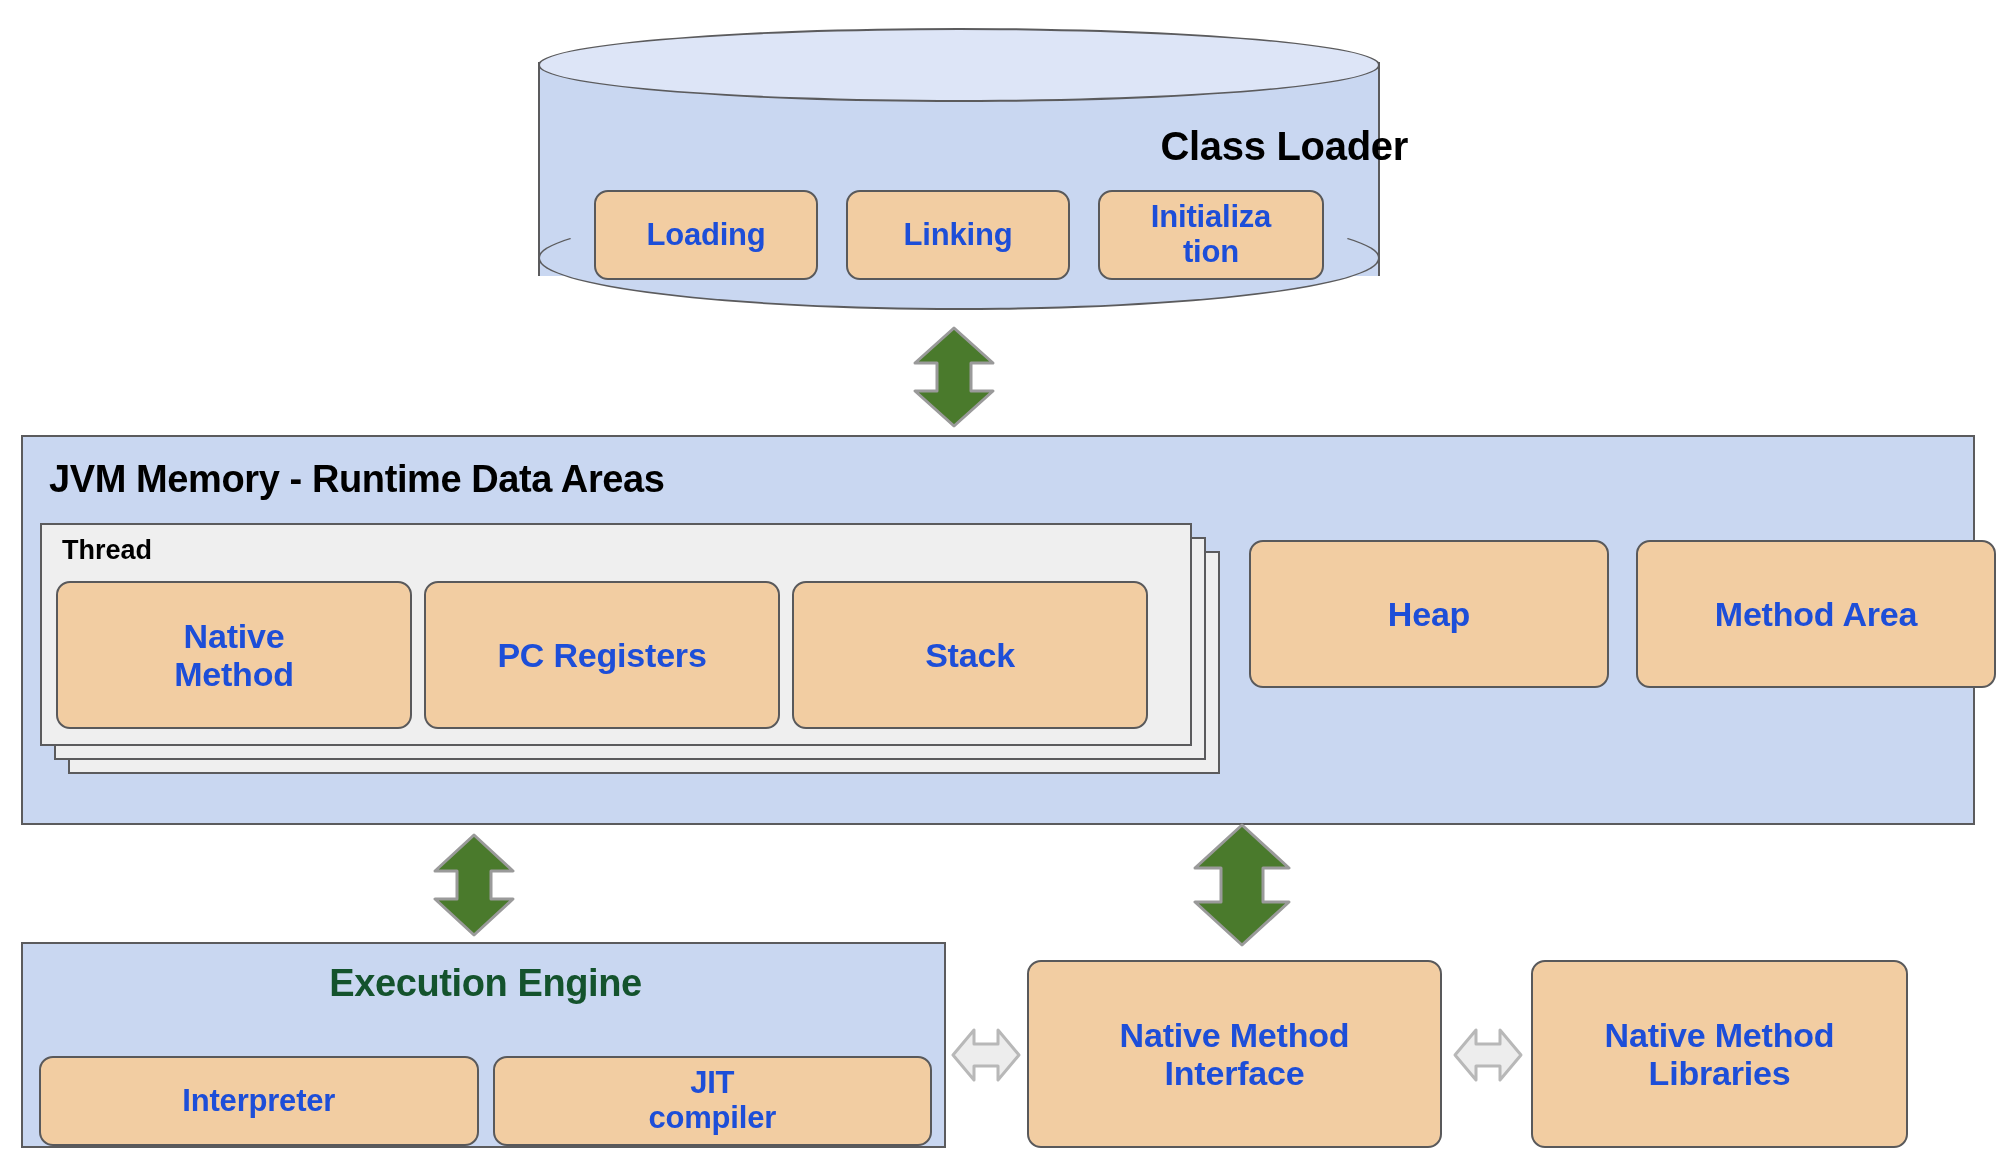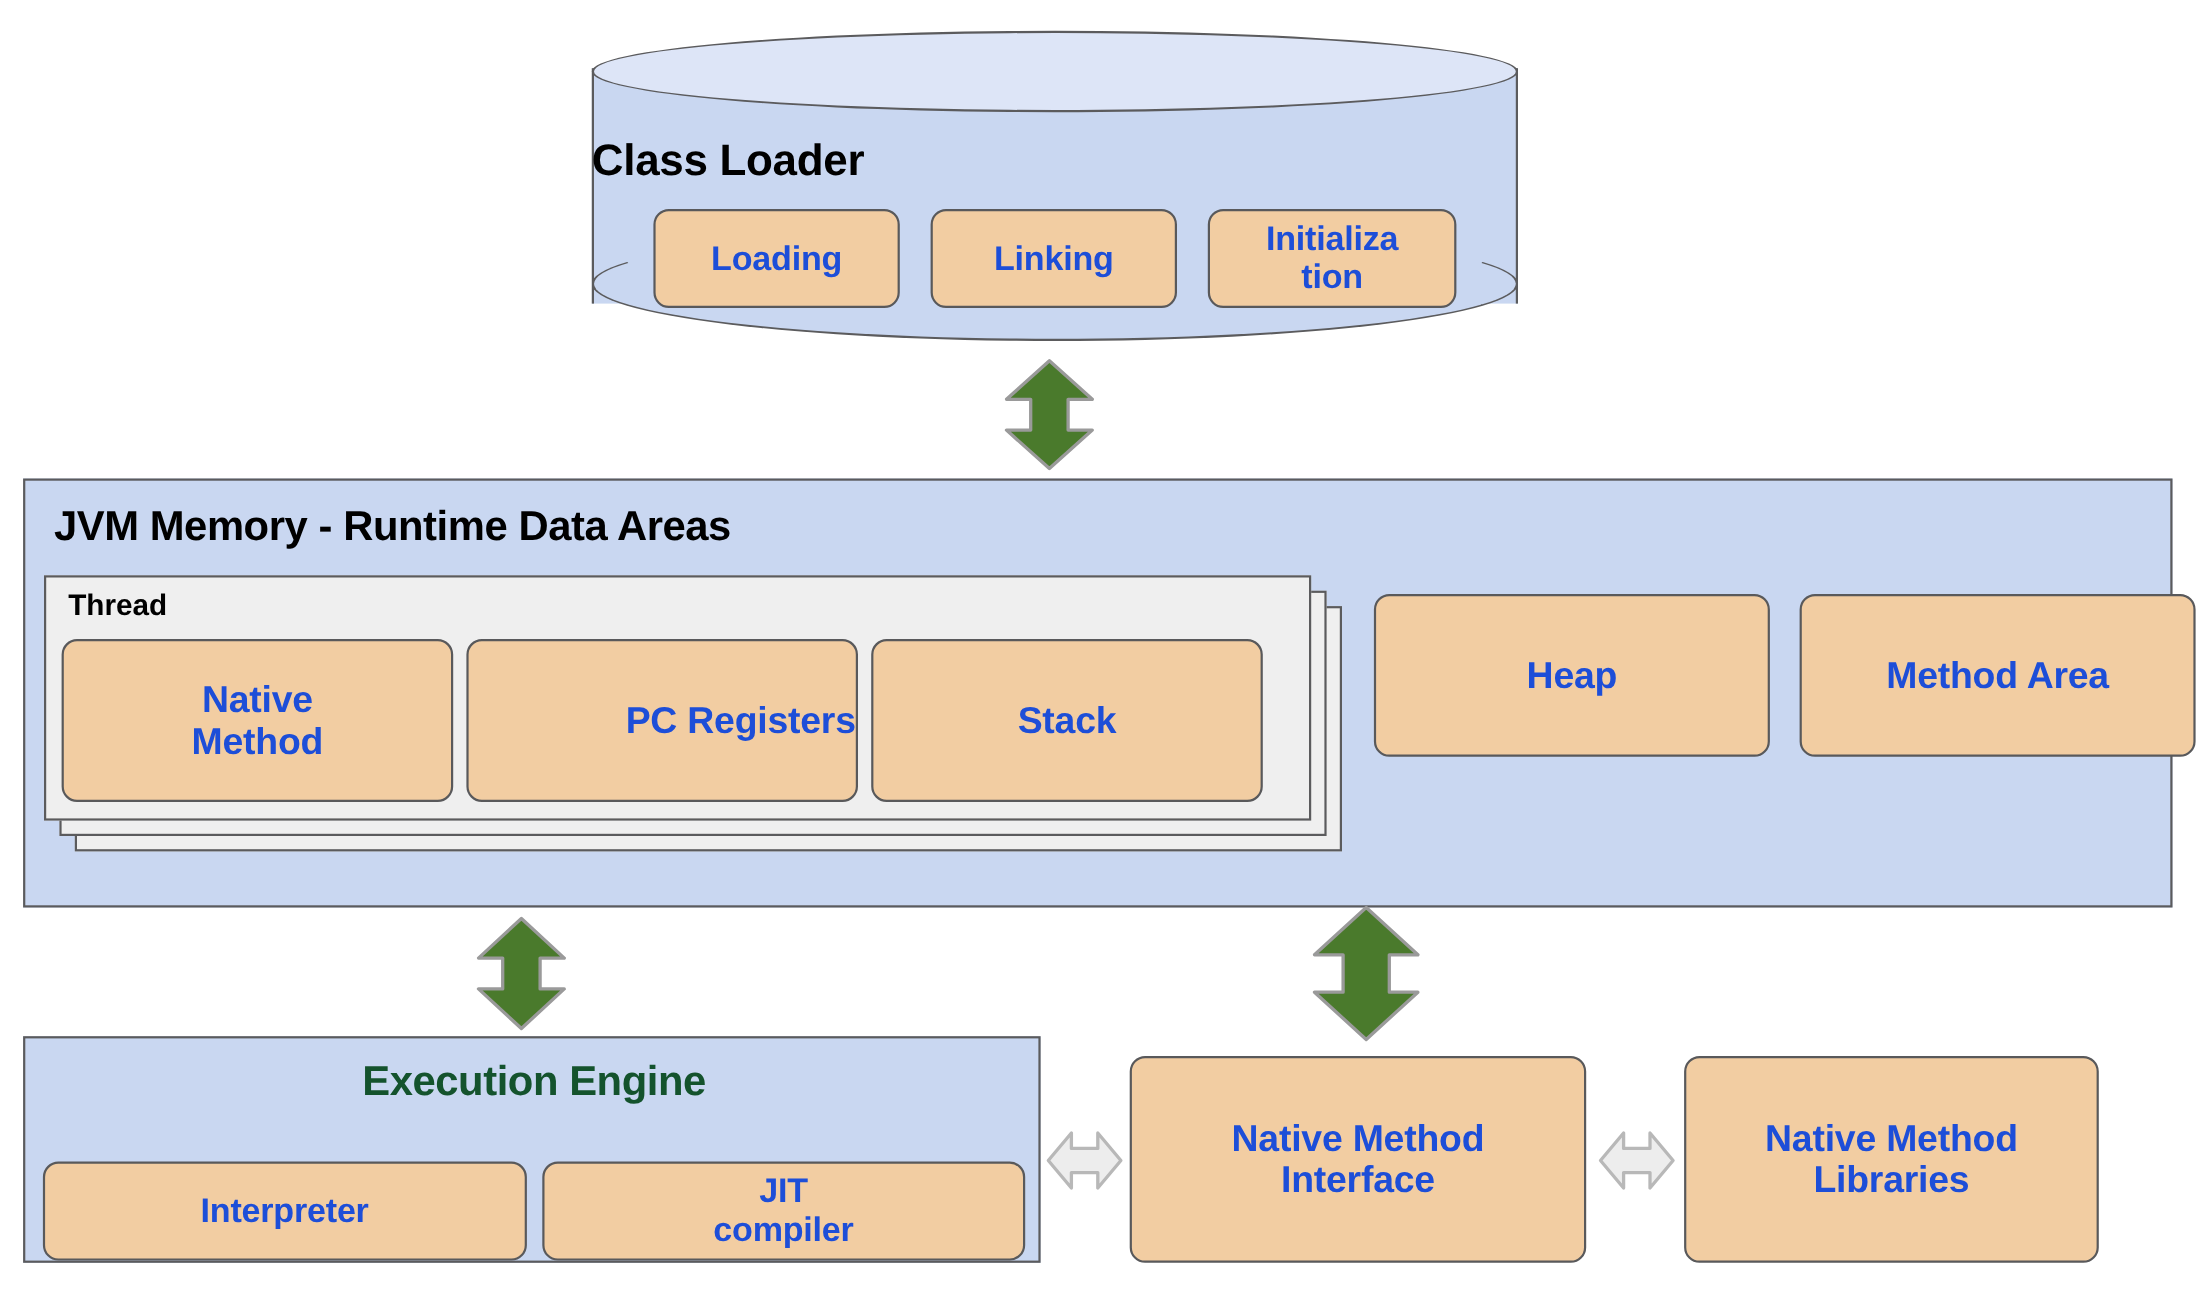--- a/index.html
+++ b/index.html
@@ -68,25 +68,26 @@
     width: 842px; height: 74px;
     background: #DDE5F7;
     border: 2.5px solid #5B5B5D;
     border-radius: 50% / 50%;
     box-sizing: border-box;
   }
   .cyl-title {
     position: absolute;
     left: 0; top: 96px;
     width: 842px;
-    text-align: left;
+    text-align: right;
     font-size: 40px;
     font-weight: bold;
     color: #000;
     letter-spacing: -0.3px;
+    padding-left: 28px;
   }
   .cl-phases {
     position: absolute;
     left: 56px; top: 162px;
     width: 730px; height: 90px;
     display: flex;
     gap: 28px;
   }
   .cl-phases .orange-box { flex: 1 1 0; font-size: 31px; }
   .cl-phases .orange-box.narrow { flex: 0 0 222px; }
@@ -114,21 +115,21 @@
     position: absolute; left: 20px; top: 10px;
     font-size: 27px; font-weight: bold; color: #000;
   }
   #thread-boxes {
     position: absolute; left: 14px; top: 56px;
     width: 1122px; height: 148px;
     display: flex; gap: 12px;
   }
   #thread-boxes .orange-box { font-size: 34px; }
   #thread-boxes .tb-native { flex: 0 0 352px; }
-  #thread-boxes .tb-pc     { flex: 0 0 352px; justify-content: flex-end; }
+  #thread-boxes .tb-pc     { flex: 0 0 352px; }
   #thread-boxes .tb-stack  { flex: 0 0 352px; }
 
   
   .mem-box { top: 103px; height: 148px; font-size: 34px; }
   #heap-box   { left: 1226px; width: 360px; }
   #method-box { left: 1613px; width: 360px; }
 
   
   #exec-engine { left: 21px; top: 942px; width: 925px; height: 206px; }
   #exec-title {

